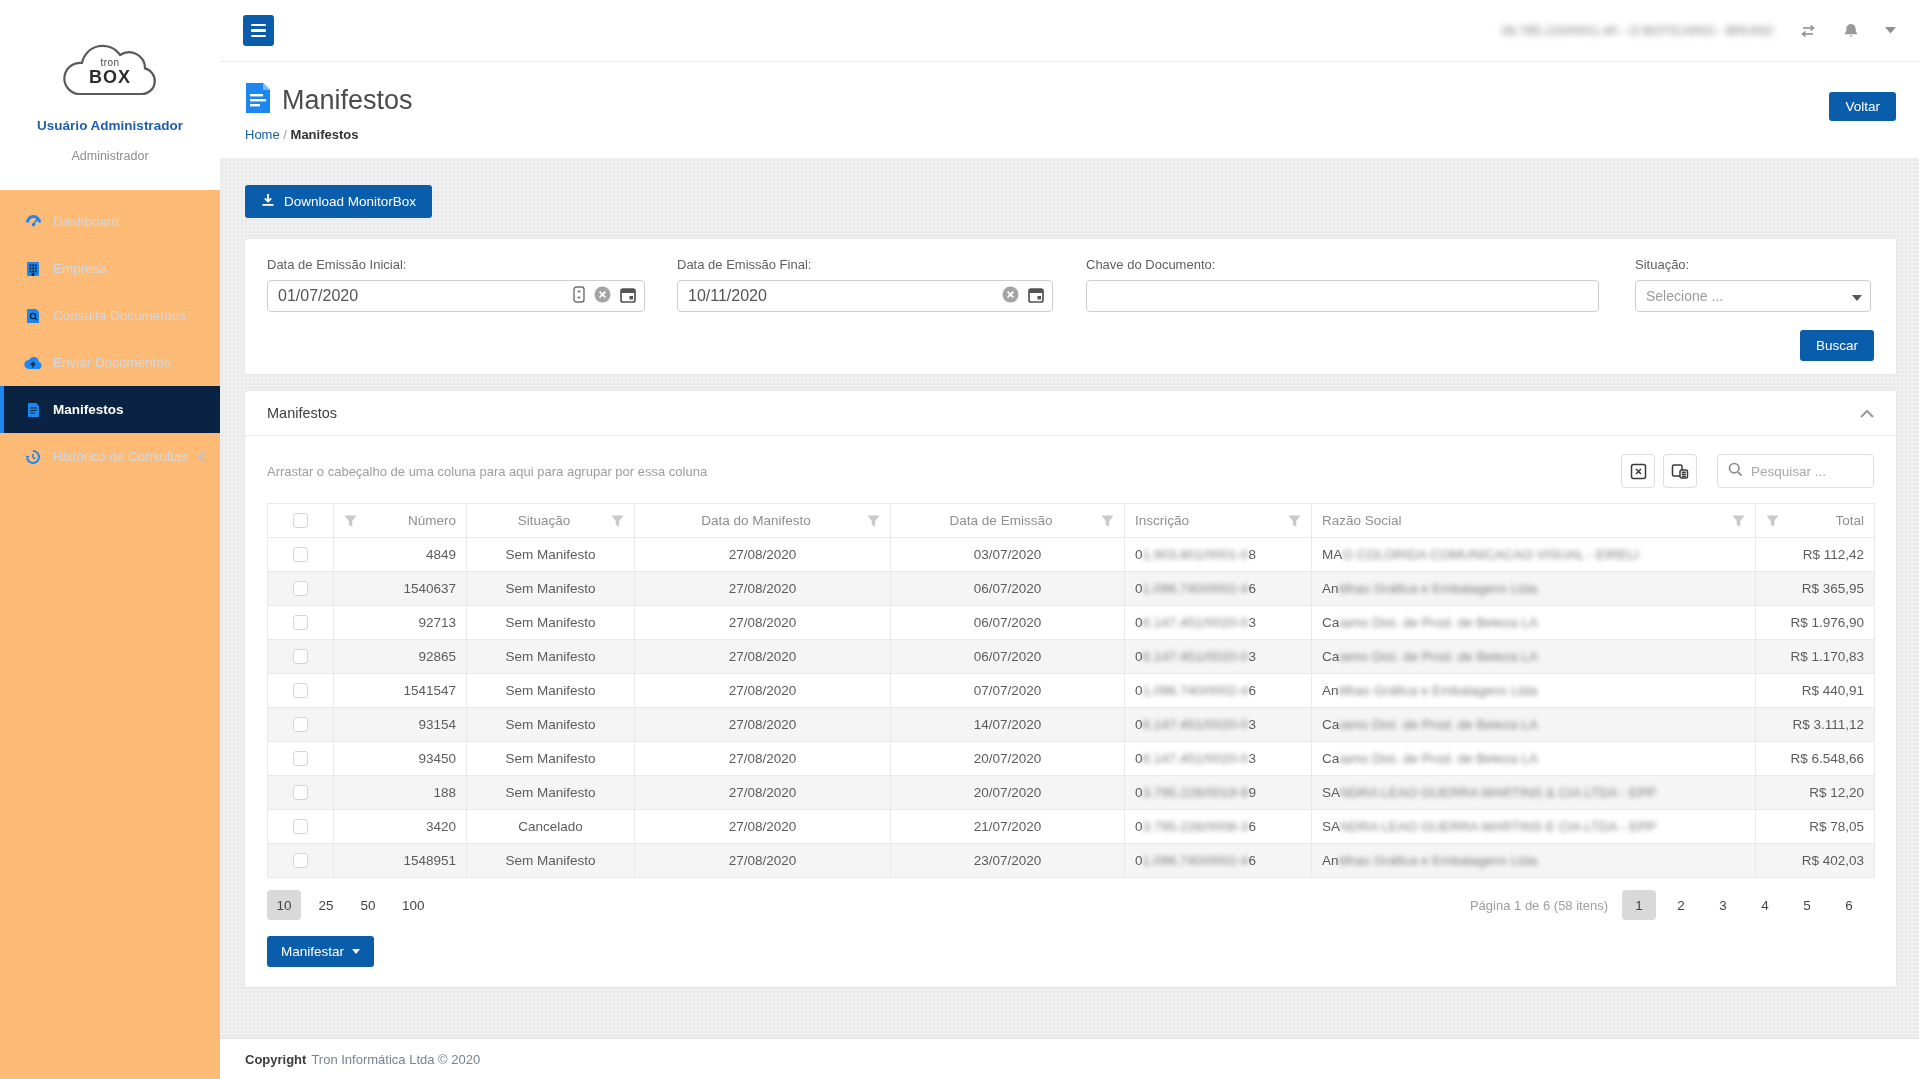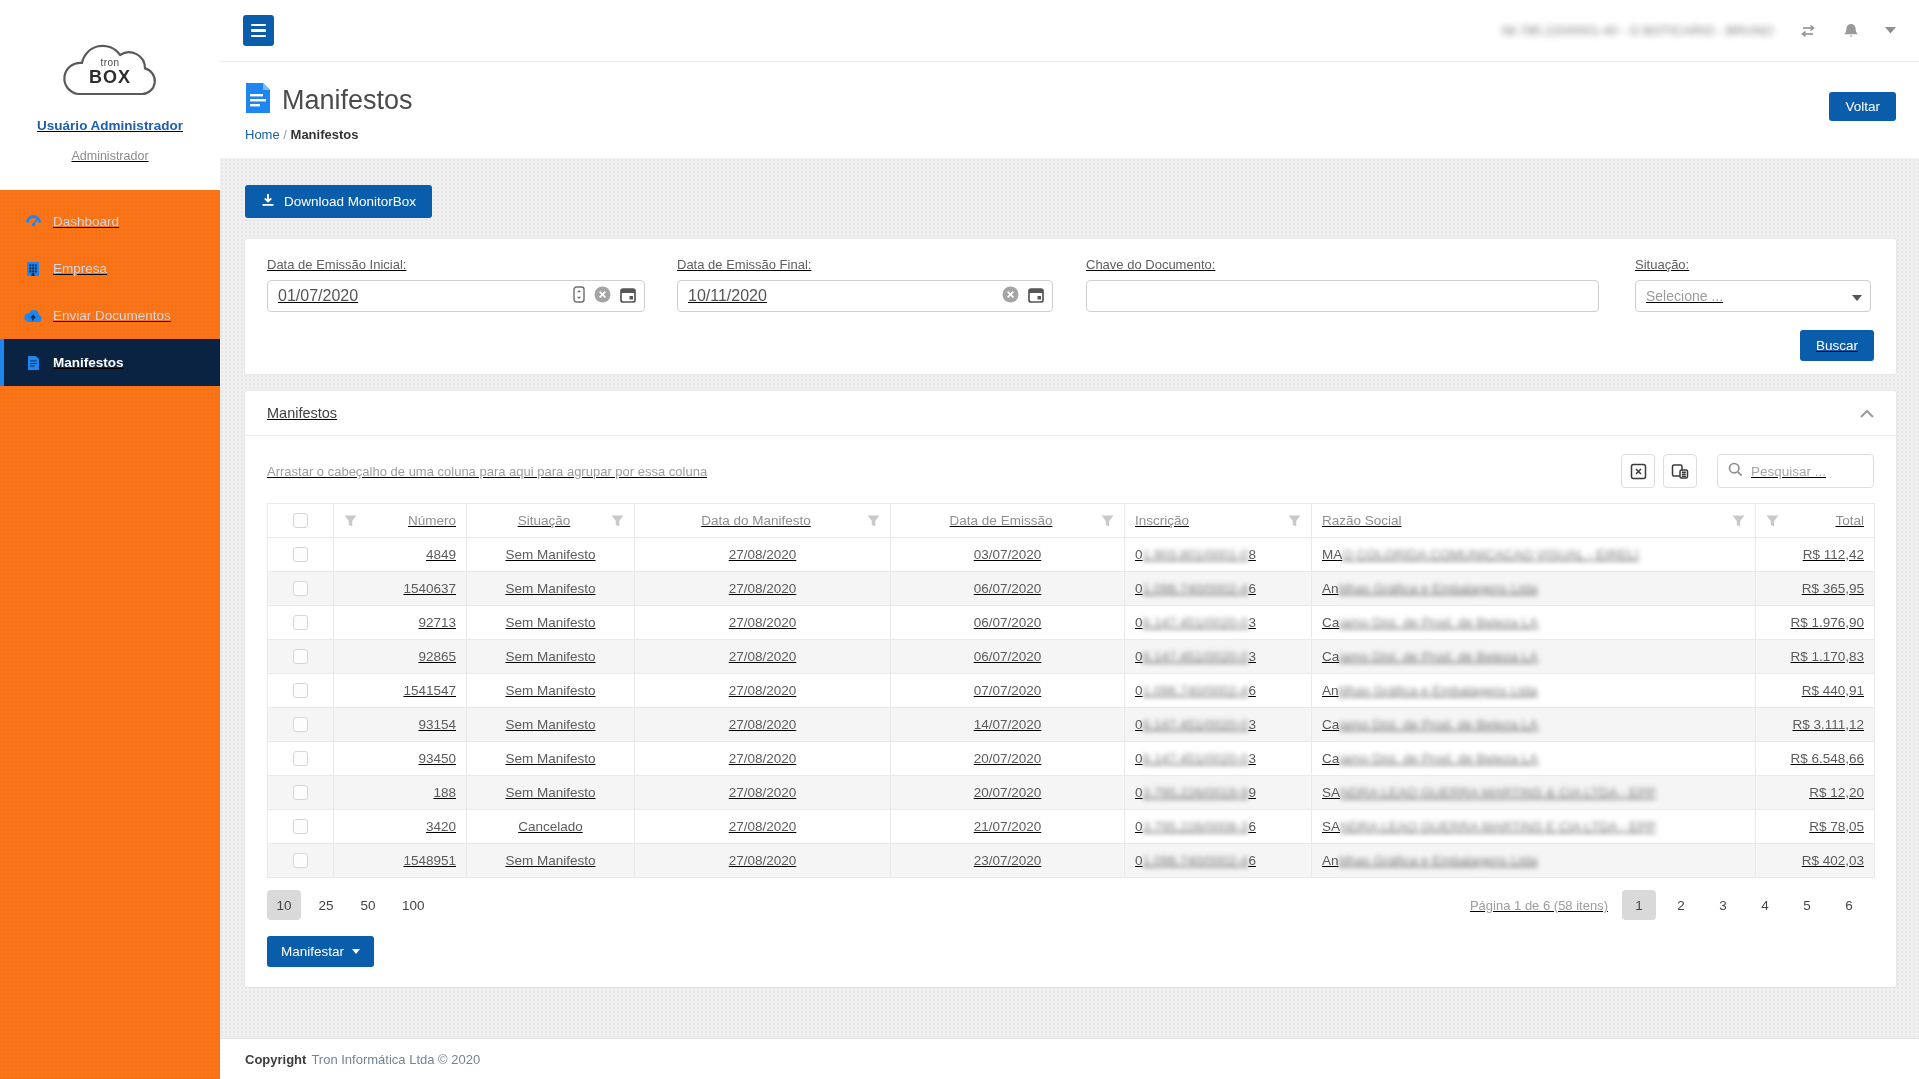--- a/index.html
+++ b/index.html
@@ -1,21 +1,21 @@
 <!DOCTYPE html>
 <html><head>
 <meta charset="utf-8">
 <style>
   * { margin:0; padding:0; box-sizing:border-box; }
   html,body { width:1919px; height:1079px; overflow:hidden;
     font-family:"Liberation Sans","DejaVu Sans",sans-serif; background:#f0f0f0; }
   .app { display:flex; width:100%; height:100%; }
 
   
-  .sidebar { width:220px; flex:0 0 220px; display:flex; flex-direction:column; background:#f97316;text-decoration:underline; }
+  .sidebar { width:220px; flex:0 0 220px; display:flex; flex-direction:column; background:#fdba74; }
   .sidebar-top { background:#ffffff; height:190px; text-align:center; padding-top:38px; }
   .logo-wrap { position:relative; width:118px; height:68px; margin:0 auto; }
   .logo-wrap svg { position:absolute; left:0; top:0; }
   .logo-text { position:absolute; left:0; right:0; top:20px; }
   .logo-tron { font-size:10px; color:#4a4a4a; letter-spacing:.5px; line-height:10px; }
   .logo-box { font-size:18px; font-weight:bold; color:#2e2e2e; letter-spacing:1px; line-height:18px; }
   .user-name { margin-top:12px; font-size:13.5px; font-weight:bold; color:#1d5fae; }
   .user-role { margin-top:16px; font-size:12.5px; color:#8d8d8d; }
   .sidebar-menu { flex:1; padding-top:8px;
     background-image:radial-gradient(rgba(255,255,255,.035) 1px, transparent 1px);
@@ -47,21 +47,21 @@
   .title-row { display:flex; align-items:center; gap:11px; }
   .page-title { font-size:27px; color:#4b4b4b; font-weight:400; }
   .breadcrumb { margin-top:9px; font-size:13px; color:#9a9a9a; }
   .breadcrumb .bc-link { color:#18609f; cursor:pointer; }
   .breadcrumb .bc-current { color:#333; font-weight:bold; }
   .btn { border:none; border-radius:3px; background:#0a5dab; color:#fff; cursor:pointer;
     font-family:inherit; }
   .btn-voltar { margin-left:auto; margin-top:10px; padding:7px 16px; font-size:13.5px; }
 
   .content { flex:1; padding:27px 23px 0 25px; overflow:hidden;
-    background-image:radial-gradient(rgba(0,0,0,.04) 1px, transparent 1px); background-size:4px 4px;text-decoration:underline; }
+    background-image:radial-gradient(rgba(0,0,0,.04) 1px, transparent 1px); background-size:4px 4px; }
   .btn-download { display:inline-flex; align-items:center; gap:9px; padding:8px 16px; font-size:13.5px; }
 
   .card { background:#fff; border-radius:2px; box-shadow:0 0 0 1px rgba(0,0,0,.03); }
   .card-filters { margin-top:21px; padding:18px 22px 13px 22px; }
   .filter-row { display:flex; }
   .ff { display:flex; flex-direction:column; }
   .ff label { font-size:13px; color:#5f5f5f; margin-bottom:8px; }
   .ff-emissao-ini { width:378px; margin-right:32px; }
   .ff-emissao-fin { width:376px; margin-right:33px; }
   .ff-chave { width:513px; margin-right:36px; }
@@ -168,37 +168,62 @@
                 <rect x="6.1" y="9.4" width="2" height="2"></rect>
                 <rect x="8.8" y="9.4" width="2" height="2"></rect>
                 <rect x="5.6" y="12" width="2.8" height="3"></rect>
               </g>
             </svg>
           </span>
           <span class="mi-label">Empresa</span>
         </div>
         <div class="menu-item">
           <span class="mi-icon">
+            <svg width="15" height="16" viewBox="0 0 15 16">
+              <path d="M1 1 h9 l3 3 v11 h-12 Z" fill="#1e86f0"></path>
+              <circle cx="7" cy="8" r="2.6" fill="none" stroke="#0d2b48" stroke-width="1.4"></circle>
+              <path d="M8.8 9.8 L11 12" stroke="#0d2b48" stroke-width="1.4"></path>
+            </svg>
+          </span>
+          <span class="mi-label">Consulta Documentos</span>
+        </div>
+        <div class="menu-item">
+          <span class="mi-icon">
             <svg width="18" height="14" viewBox="0 0 18 14">
               <path d="M4.5 13 h9.5 a3.5 3.5 0 0 0 .8 -6.9 A5 5 0 0 0 5.2 4 A4.5 4.5 0 0 0 4.5 13 Z" fill="#1e86f0"></path>
               <path d="M9 11.5 v-4.5 M6.8 9 L9 6.7 L11.2 9" stroke="#0d2b48" stroke-width="1.5" fill="none"></path>
             </svg>
           </span>
           <span class="mi-label">Enviar Documentos</span>
         </div>
         <div class="menu-item active">
           <span class="mi-icon">
             <svg width="13" height="16" viewBox="0 0 13 16">
               <path d="M1 1 h8 l3 3 v11 h-11 Z" fill="#1e86f0"></path>
               <g stroke="#0d2b48" stroke-width="1.2">
                 <path d="M3.2 6 h6.6 M3.2 8.5 h6.6 M3.2 11 h4.5"></path>
               </g>
             </svg>
           </span>
           <span class="mi-label">Manifestos</span>
+        </div>
+        <div class="menu-item">
+          <span class="mi-icon">
+            <svg width="16" height="16" viewBox="0 0 16 16">
+              <path d="M8 2 a6 6 0 1 1 -5.9 7" fill="none" stroke="#1e86f0" stroke-width="2"></path>
+              <path d="M0.6 6.8 L2.4 9.8 L4.6 7.2 Z" fill="#1e86f0"></path>
+              <path d="M8 5 v3.4 l2.4 1.6" stroke="#1e86f0" stroke-width="1.5" fill="none"></path>
+            </svg>
+          </span>
+          <span class="mi-label">Histórico de Consultas</span>
+          <span class="mi-chevron">
+            <svg width="9" height="12" viewBox="0 0 9 12" fill="none" stroke="#b7c3cf" stroke-width="1.8">
+              <path d="M7.5 1 L2 6 L7.5 11"></path>
+            </svg>
+          </span>
         </div>
       </nav>
   </aside>
 
   <div class="main">
 
     <header class="topbar">
       <button class="hamburger">
         <span></span>
           <span></span>

